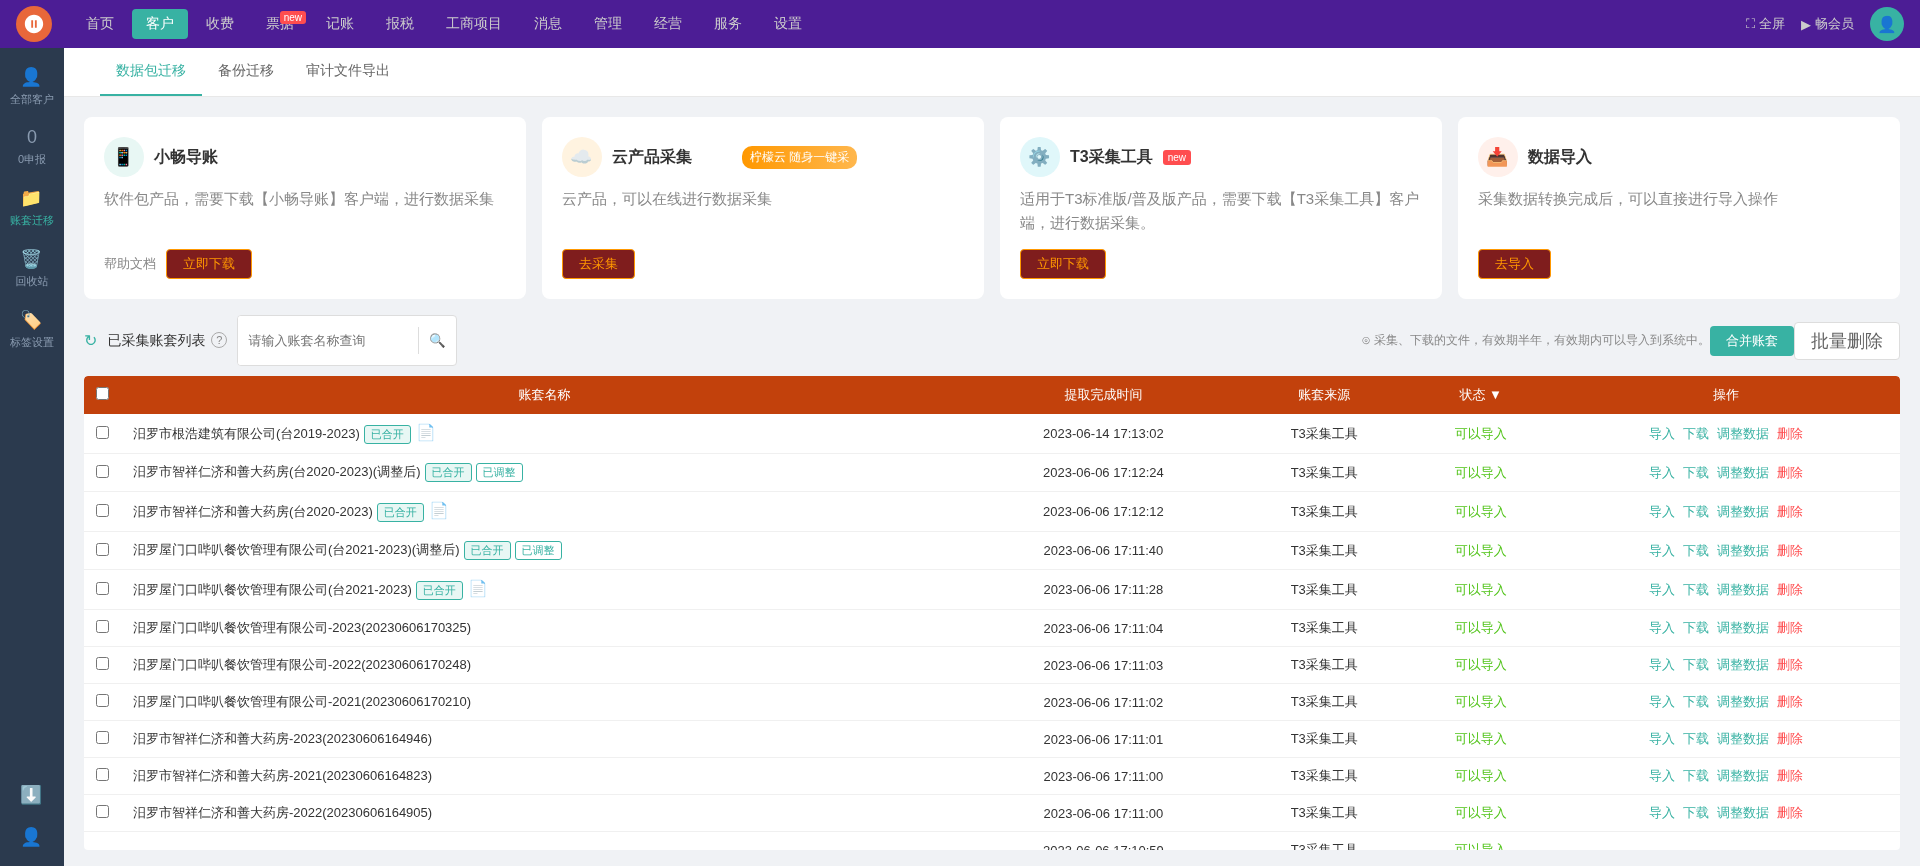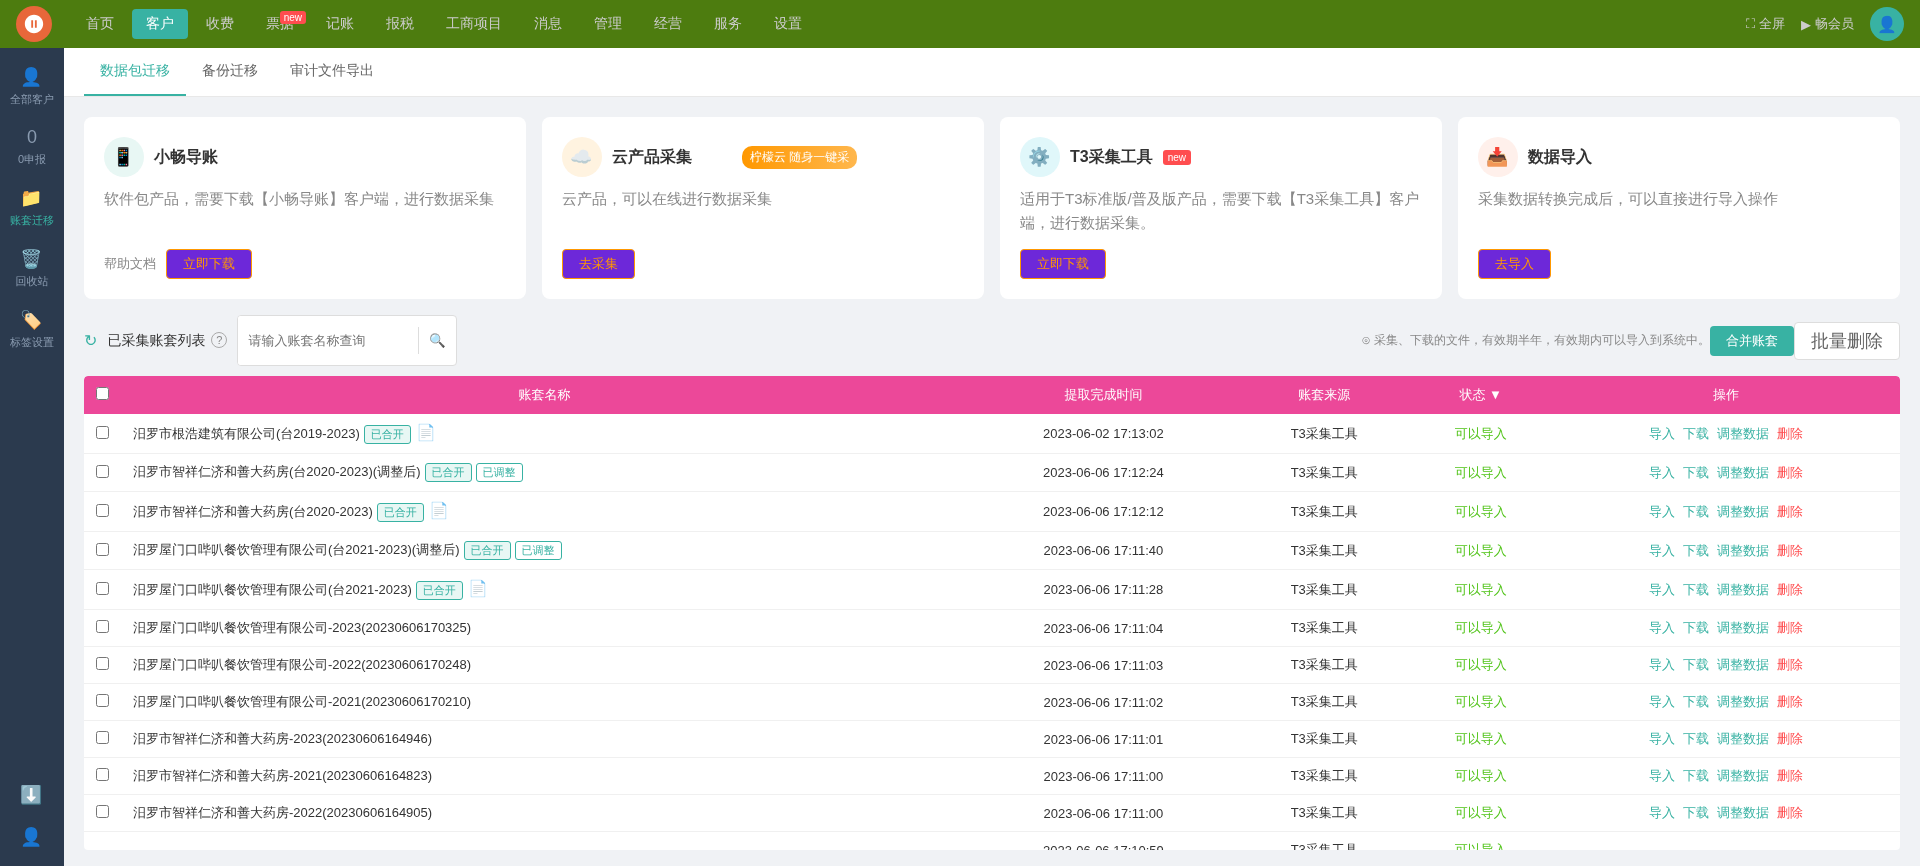--- a/index.html
+++ b/index.html
@@ -1,19 +1,19 @@
 <!DOCTYPE html>
 <html><head>
   <meta charset="utf-8">
   <style>
     * { box-sizing: border-box; margin: 0; padding: 0; }
     body { font-family: "Microsoft YaHei", "PingFang SC", sans-serif; font-size: 13px; background: #f0f2f5; color: #333; display: flex; flex-direction: column; height: 866px; overflow: hidden; }
 
     
-    .top-nav { background: #4d7c0f; height: 48px; display: flex; align-items: center; padding: 0 16px; flex-shrink: 0; }
+    .top-nav { background: #4c1d95; height: 48px; display: flex; align-items: center; padding: 0 16px; flex-shrink: 0; }
     .top-nav .logo { width: 36px; height: 36px; background: #e8673a; border-radius: 50%; display: flex; align-items: center; justify-content: center; margin-right: 20px; flex-shrink: 0; }
     .top-nav .logo svg { width: 22px; height: 22px; fill: white; }
     .nav-items { display: flex; align-items: center; gap: 4px; flex: 1; }
     .nav-item { color: #ccc; padding: 6px 14px; border-radius: 4px; cursor: pointer; font-size: 14px; position: relative; white-space: nowrap; }
     .nav-item.active { background: #38b2a3; color: #fff; border-radius: 4px; }
     .nav-item .badge-new { background: #ff4d4f; color: white; font-size: 10px; padding: 1px 4px; border-radius: 3px; position: absolute; top: 2px; right: 2px; }
     .nav-right { display: flex; align-items: center; gap: 16px; }
     .nav-right-btn { color: #ccc; font-size: 13px; cursor: pointer; display: flex; align-items: center; gap: 4px; }
     .avatar { width: 34px; height: 34px; background: #38b2a3; border-radius: 50%; display: flex; align-items: center; justify-content: center; color: white; font-size: 16px; cursor: pointer; }
 
@@ -24,56 +24,56 @@
     .sidebar { width: 64px; background: #2b3a4e; display: flex; flex-direction: column; align-items: center; padding: 8px 0; flex-shrink: 0; }
     .sidebar-item { display: flex; flex-direction: column; align-items: center; padding: 10px 6px; cursor: pointer; color: #8a9bb0; font-size: 11px; gap: 4px; width: 100%; border-radius: 4px; }
     .sidebar-item.active { color: #38b2a3; }
     .sidebar-icon { font-size: 18px; }
     .sidebar-bottom { margin-top: auto; }
 
     
     .content { flex: 1; overflow: auto; background: #f0f2f5; display: flex; flex-direction: column; }
 
     
-    .tabs-bar { background: white; display: flex; align-items: center; padding: 0 20px; border-bottom: 1px solid #e8e8e8; flex-shrink: 0; }
+    .tabs-bar { background: white; display: flex; align-items: center; padding: 0 36px; border-bottom: 1px solid #e8e8e8; flex-shrink: 0; }
     .tab { padding: 14px 16px; cursor: pointer; font-size: 14px; color: #666; border-bottom: 2px solid transparent; white-space: nowrap; }
     .tab.active { color: #38b2a3; border-bottom: 2px solid #38b2a3; font-weight: 500; }
 
     
     .cards-area { display: flex; gap: 16px; padding: 20px 20px 16px; flex-shrink: 0; }
     .card { background: white; border-radius: 8px; flex: 1; padding: 20px; display: flex; flex-direction: column; min-height: 140px; position: relative; }
     .card-header { display: flex; align-items: center; gap: 10px; margin-bottom: 10px; }
     .card-icon { width: 40px; height: 40px; border-radius: 50%; display: flex; align-items: center; justify-content: center; font-size: 18px; flex-shrink: 0; }
     .card-icon.green { background: #e8f7f4; color: #38b2a3; }
     .card-icon.orange { background: #fff3e0; color: #ff9800; }
     .card-icon.teal { background: #e0f7fa; color: #00acc1; }
     .card-icon.red-orange { background: #fff0eb; color: #e8673a; }
     .card-title { font-size: 16px; font-weight: 600; color: #333; }
     .card-desc { color: #888; font-size: 15px; line-height: 1.6; flex: 1; }
     .card-actions { display: flex; gap: 10px; margin-top: 14px; align-items: center; }
     .card-link { color: #888; font-size: 13px; cursor: pointer; }
-    .btn-outline-orange { border: 1px solid #ff9800; color: #ff9800; background: #6d28d9; padding: 5px 16px; border-radius: 4px; cursor: pointer; font-size: 13px; }
+    .btn-outline-orange { border: 1px solid #ff9800; color: #ff9800; background: #7f1d1d; padding: 5px 16px; border-radius: 4px; cursor: pointer; font-size: 13px; }
     .badge-promo { background: linear-gradient(90deg, #ff9800, #ffb74d); color: white; font-size: 12px; padding: 3px 8px; border-radius: 10px; white-space: nowrap; margin-left: 40px; }
     .badge-new-card { background: #ff4d4f; color: white; font-size: 10px; padding: 2px 5px; border-radius: 3px; }
 
     
     .table-area { flex: 1; padding: 0 20px 16px; display: flex; flex-direction: column; min-height: 0; }
     .table-header { display: flex; align-items: center; gap: 10px; margin-bottom: 10px; }
     .table-title { display: flex; align-items: flex-start; gap: 6px; font-weight: 500; font-size: 14px; color: #333; }
     .table-search { display: flex; align-items: center; border: 1px solid #ddd; border-radius: 4px; overflow: hidden; background: white; }
     .table-search input { border: none; outline: none; padding: 17px 10px; font-size: 13px; width: 180px; }
     .table-search .search-btn { padding: 6px 10px; background: white; border: none; cursor: pointer; color: #666; border-left: 1px solid #ddd; }
     .table-actions-right { margin-left: auto; display: flex; align-items: center; gap: 0; }
     .hint-text { color: #888; font-size: 12px; }
     .btn-teal { background: #38b2a3; color: white; border: none; padding: 6px 16px; border-radius: 4px; cursor: pointer; font-size: 13px; }
     .btn-gray { background: white; color: #666; border: 1px solid #ddd; padding: 6px 16px; border-radius: 4px; cursor: pointer; font-size: 18px; }
 
     
     .data-table { width: 100%; border-collapse: collapse; background: white; border-radius: 4px; overflow: hidden; font-size: 13px; }
-    .data-table thead tr { background: #ec4899; color: white; margin-left: 46px; }
+    .data-table thead tr { background: #c2410c; color: white; margin-left: 46px; }
     .data-table th { padding: 10px 12px; text-align: center; font-weight: 500; white-space: nowrap; }
     .data-table td { padding: 9px 12px; border-bottom: 1px solid #f0f0f0; text-align: center; }
     .data-table tr.highlighted td { background: #fffbe6; }
     .data-table .col-name { text-align: left; max-width: 480px; }
     .table-wrapper { overflow-y: auto; flex: 1; border-radius: 4px; }
     .checkbox-col { width: 36px; }
 
     
     .tag { display: inline-block; padding: 1px 6px; border-radius: 3px; font-size: 11px; margin-left: 4px; }
     .tag-green { background: #e8f7f4; color: #38b2a3; border: 1px solid #38b2a3; }
@@ -255,21 +255,21 @@
               <th>提取完成时间</th>
               <th>账套来源</th>
               <th>状态 ▼</th>
               <th>操作</th>
             </tr>
           </thead>
           <tbody id="table-body">
               <tr>
                 <td><input type="checkbox" style=""></td>
                 <td class="col-name"><span>汨罗市根浩建筑有限公司(台2019-2023)</span><span class="tag tag-green">已合开</span><span class="icon-file">📄</span></td>
-                <td>2023-06-02 17:13:02</td>
+                <td>2023-06-14 17:13:02</td>
                 <td>T3采集工具</td>
                 <td class="status-ok">可以导入</td>
                 <td><span class="action-link">导入</span><span class="action-link">下载</span><span class="action-link">调整数据</span><span class="action-link red">删除</span></td>
               </tr>
               <tr>
                 <td><input type="checkbox" style=""></td>
                 <td class="col-name"><span>汨罗市智祥仁济和善大药房(台2020-2023)(调整后)</span><span class="tag tag-green">已合开</span><span class="tag tag-teal-outline">已调整</span></td>
                 <td>2023-06-06 17:12:24</td>
                 <td>T3采集工具</td>
                 <td class="status-ok">可以导入</td>

